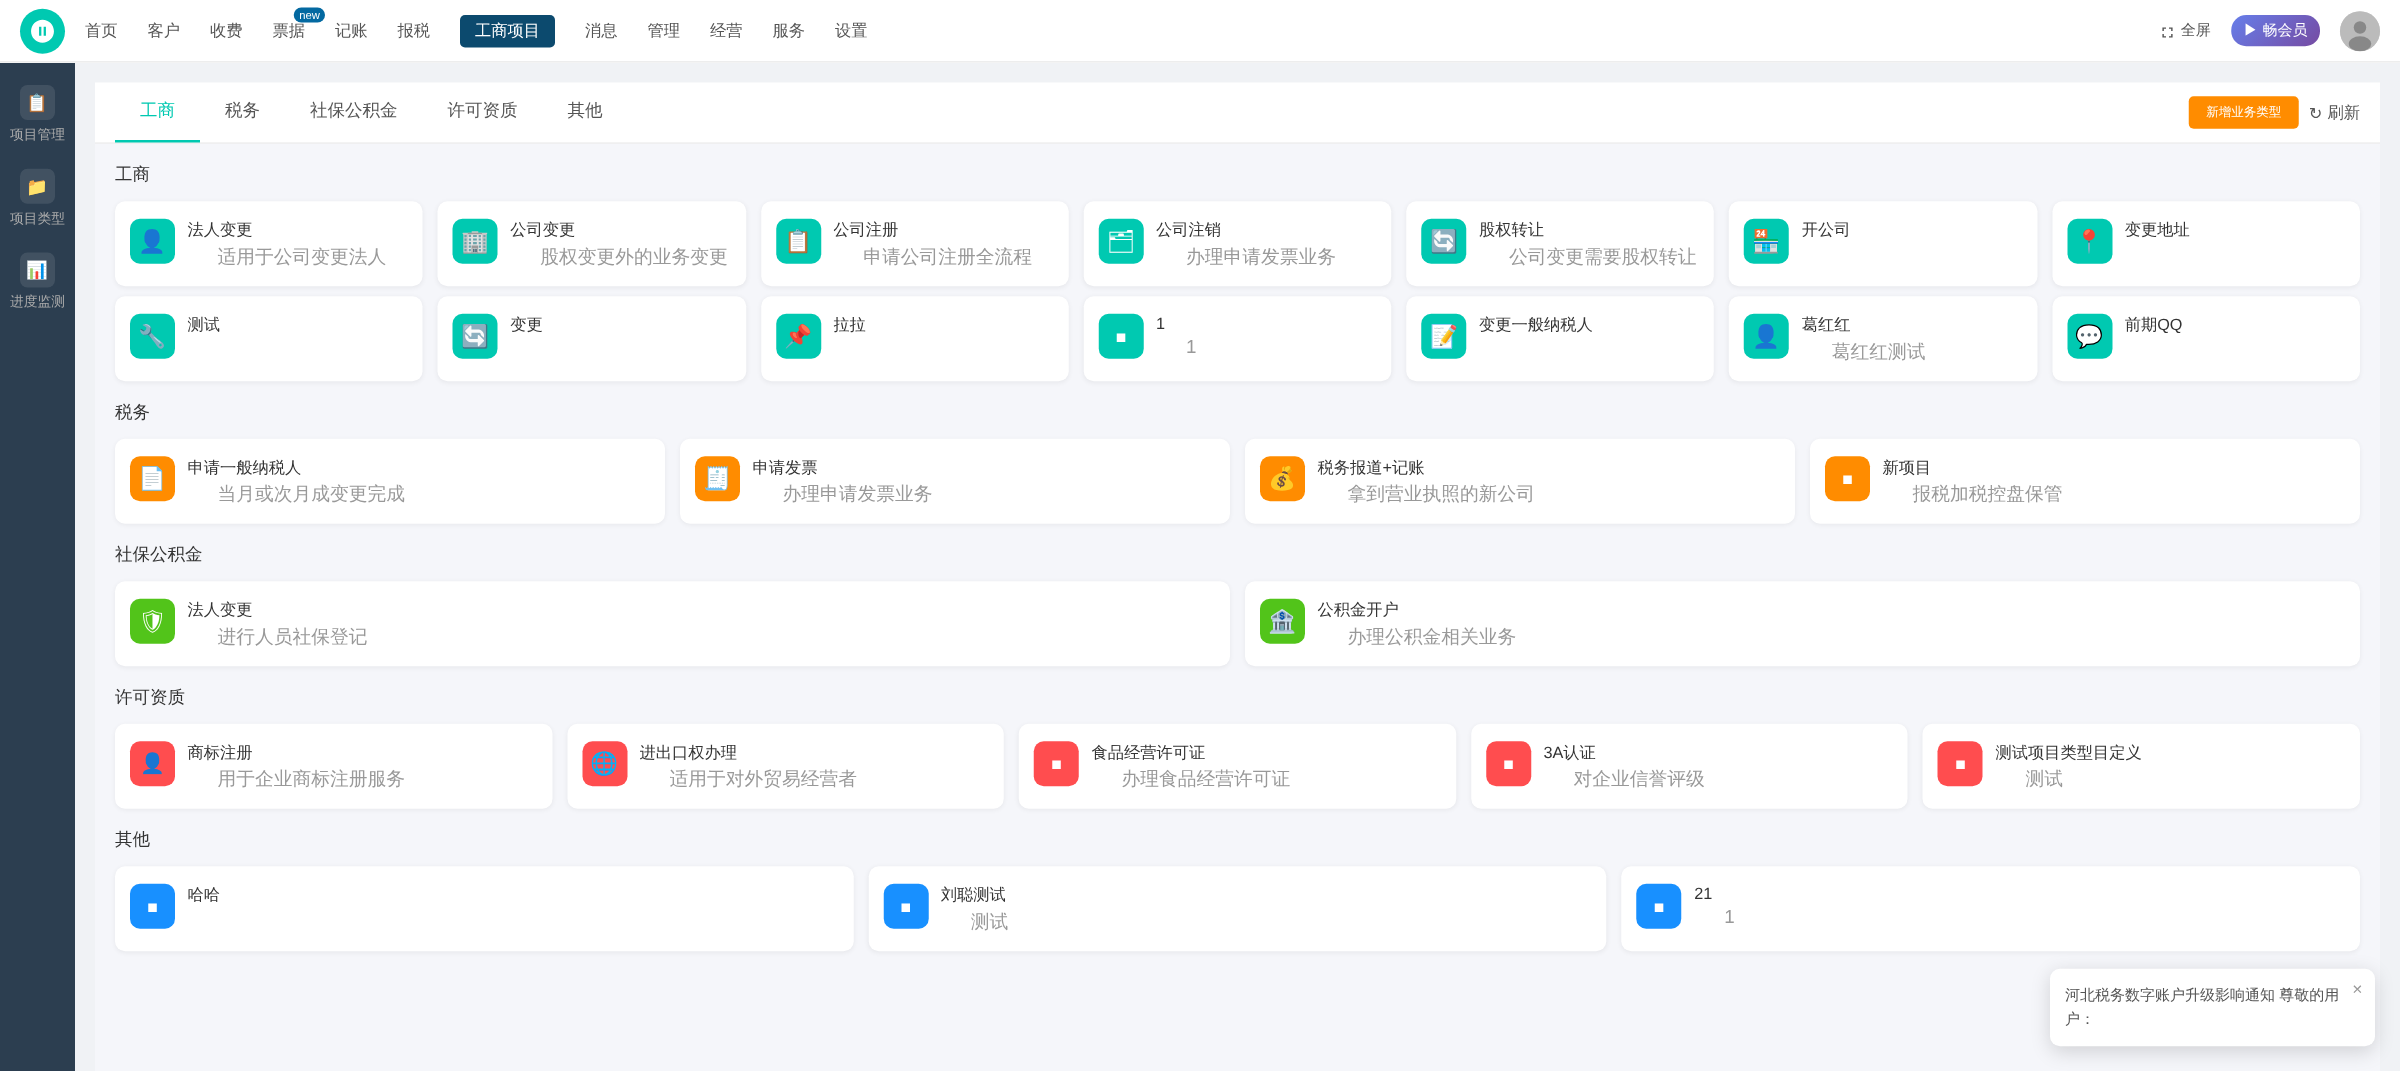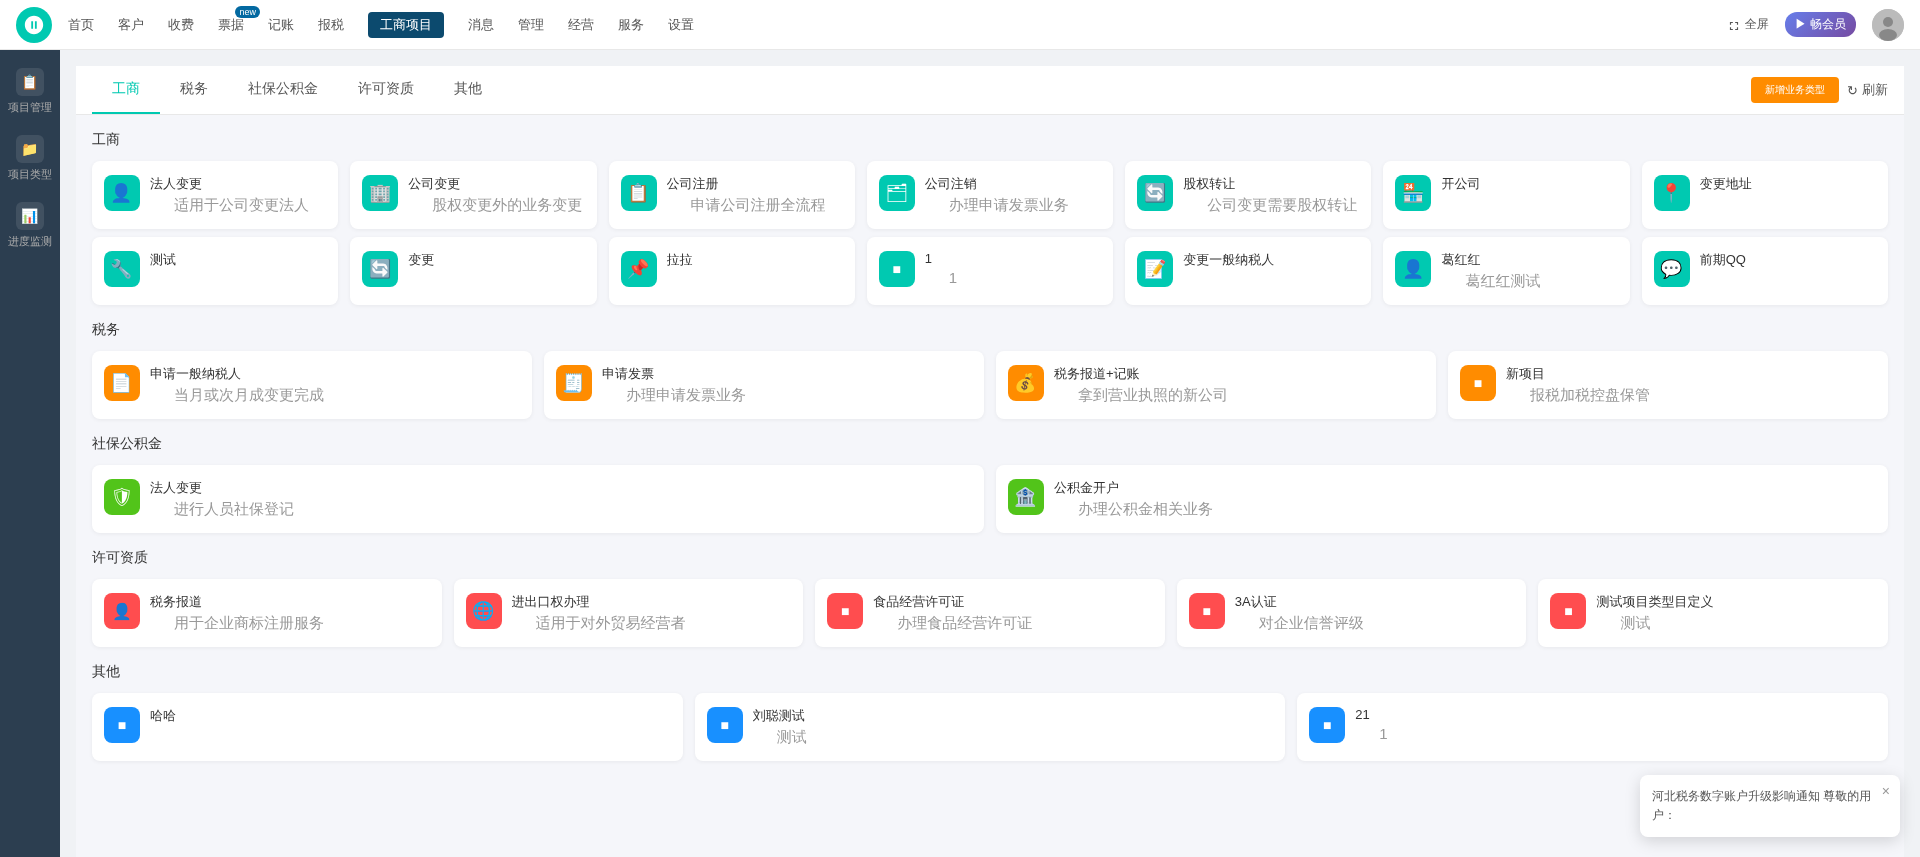--- a/index.html
+++ b/index.html
@@ -503,21 +503,21 @@
           <div class="card-desc">办理公积金相关业务</div>
         </div>
       </div>
     </div>
 
     <div class="section-title">许可资质</div>
     <div class="cards-grid-5">
       <div class="card">
         <div class="card-icon bg-red" style="font-size:16px;font-weight:bold;">👤</div>
         <div class="card-info">
-          <div class="card-title">税务报道</div>
+          <div class="card-title">商标注册</div>
           <div class="card-desc">用于企业商标注册服务</div>
         </div>
       </div>
       <div class="card">
         <div class="card-icon bg-red">🌐</div>
         <div class="card-info">
           <div class="card-title">进出口权办理</div>
           <div class="card-desc">适用于对外贸易经营者</div>
         </div>
       </div>

